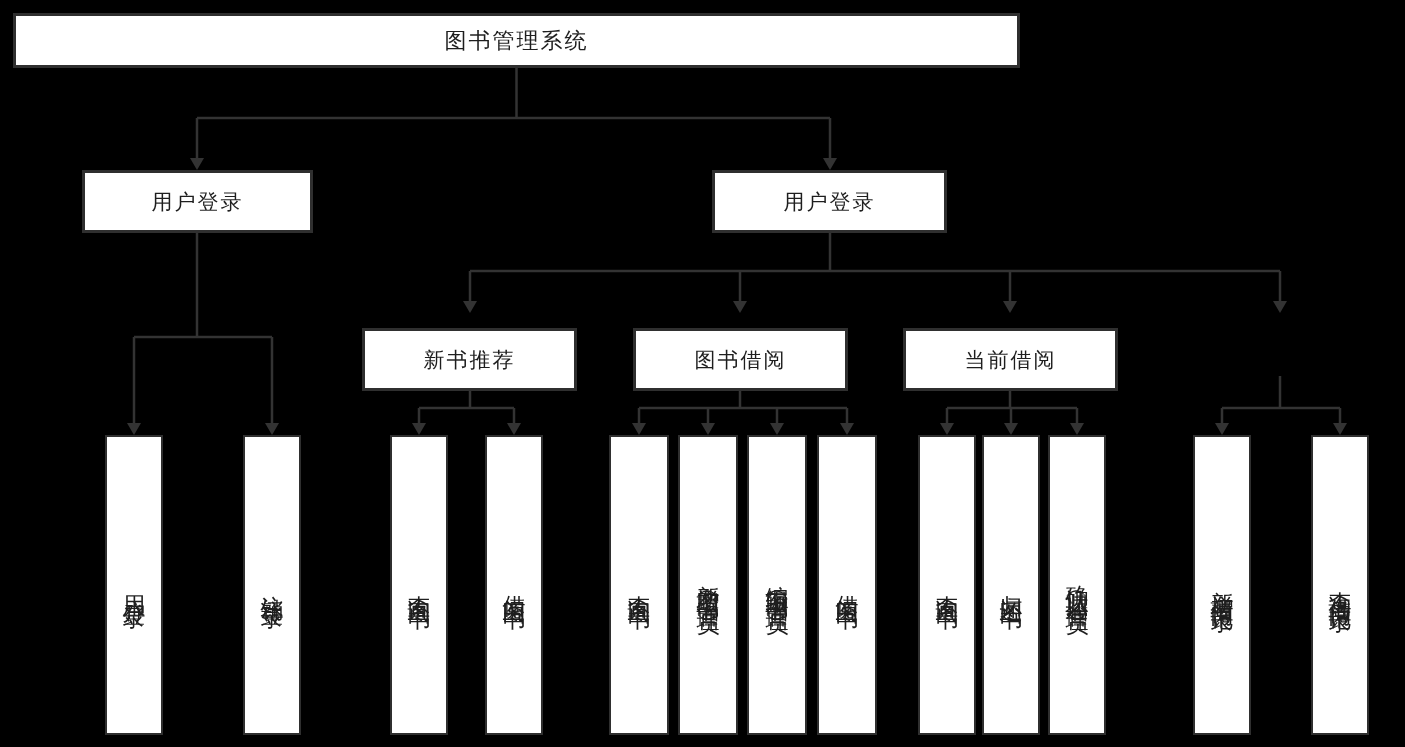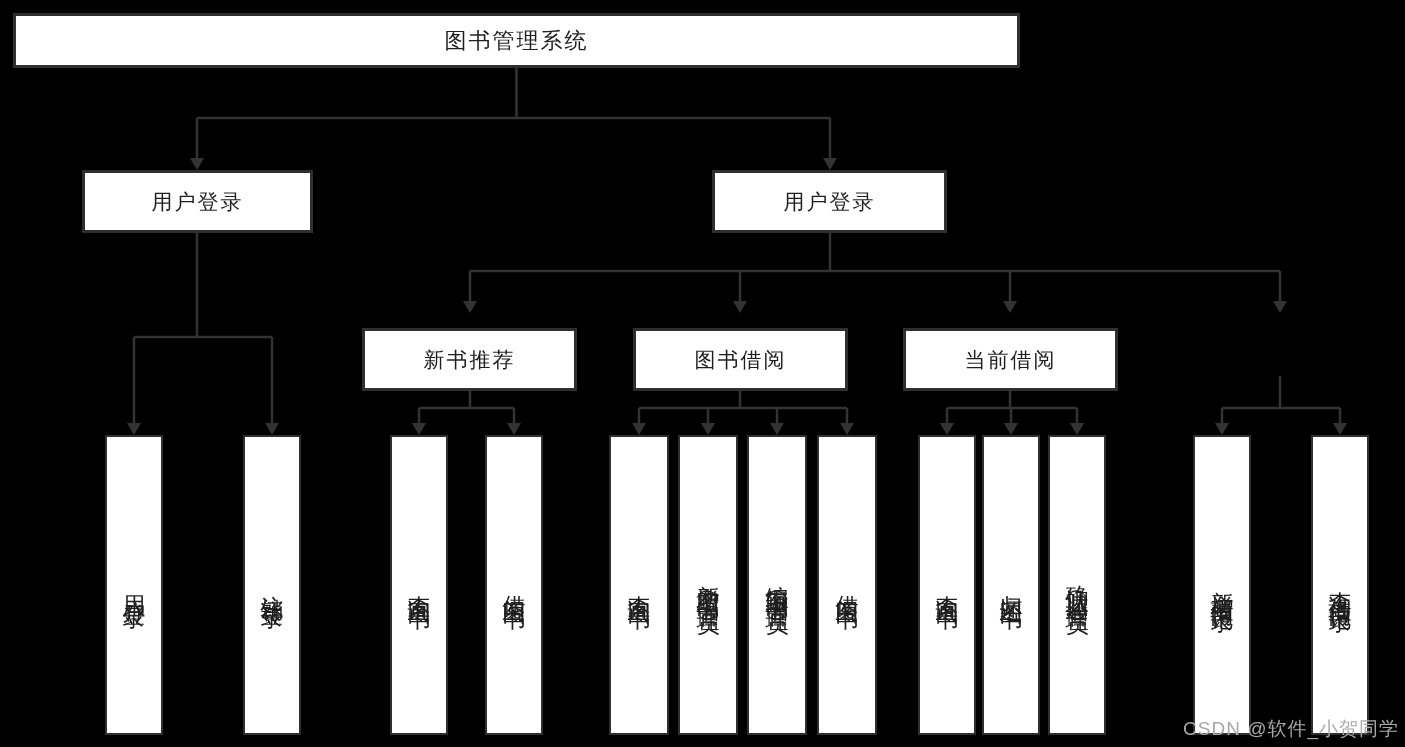--- a/index.html
+++ b/index.html
@@ -174,15 +174,14 @@
     <span class="vtext">确认归还（管理员）</span>
   </div>
 
   <div class="box leaf" style="left:1193px; width:58px;">
     <span class="vtext">新增借阅记录</span>
   </div>
   <div class="box leaf" style="left:1311px; width:58px;">
     <span class="vtext">查询借阅记录</span>
   </div>
 
-  <div class="watermark">CSDN @软件_小贺同学</div>
 
 </div>
 
 </body></html>

